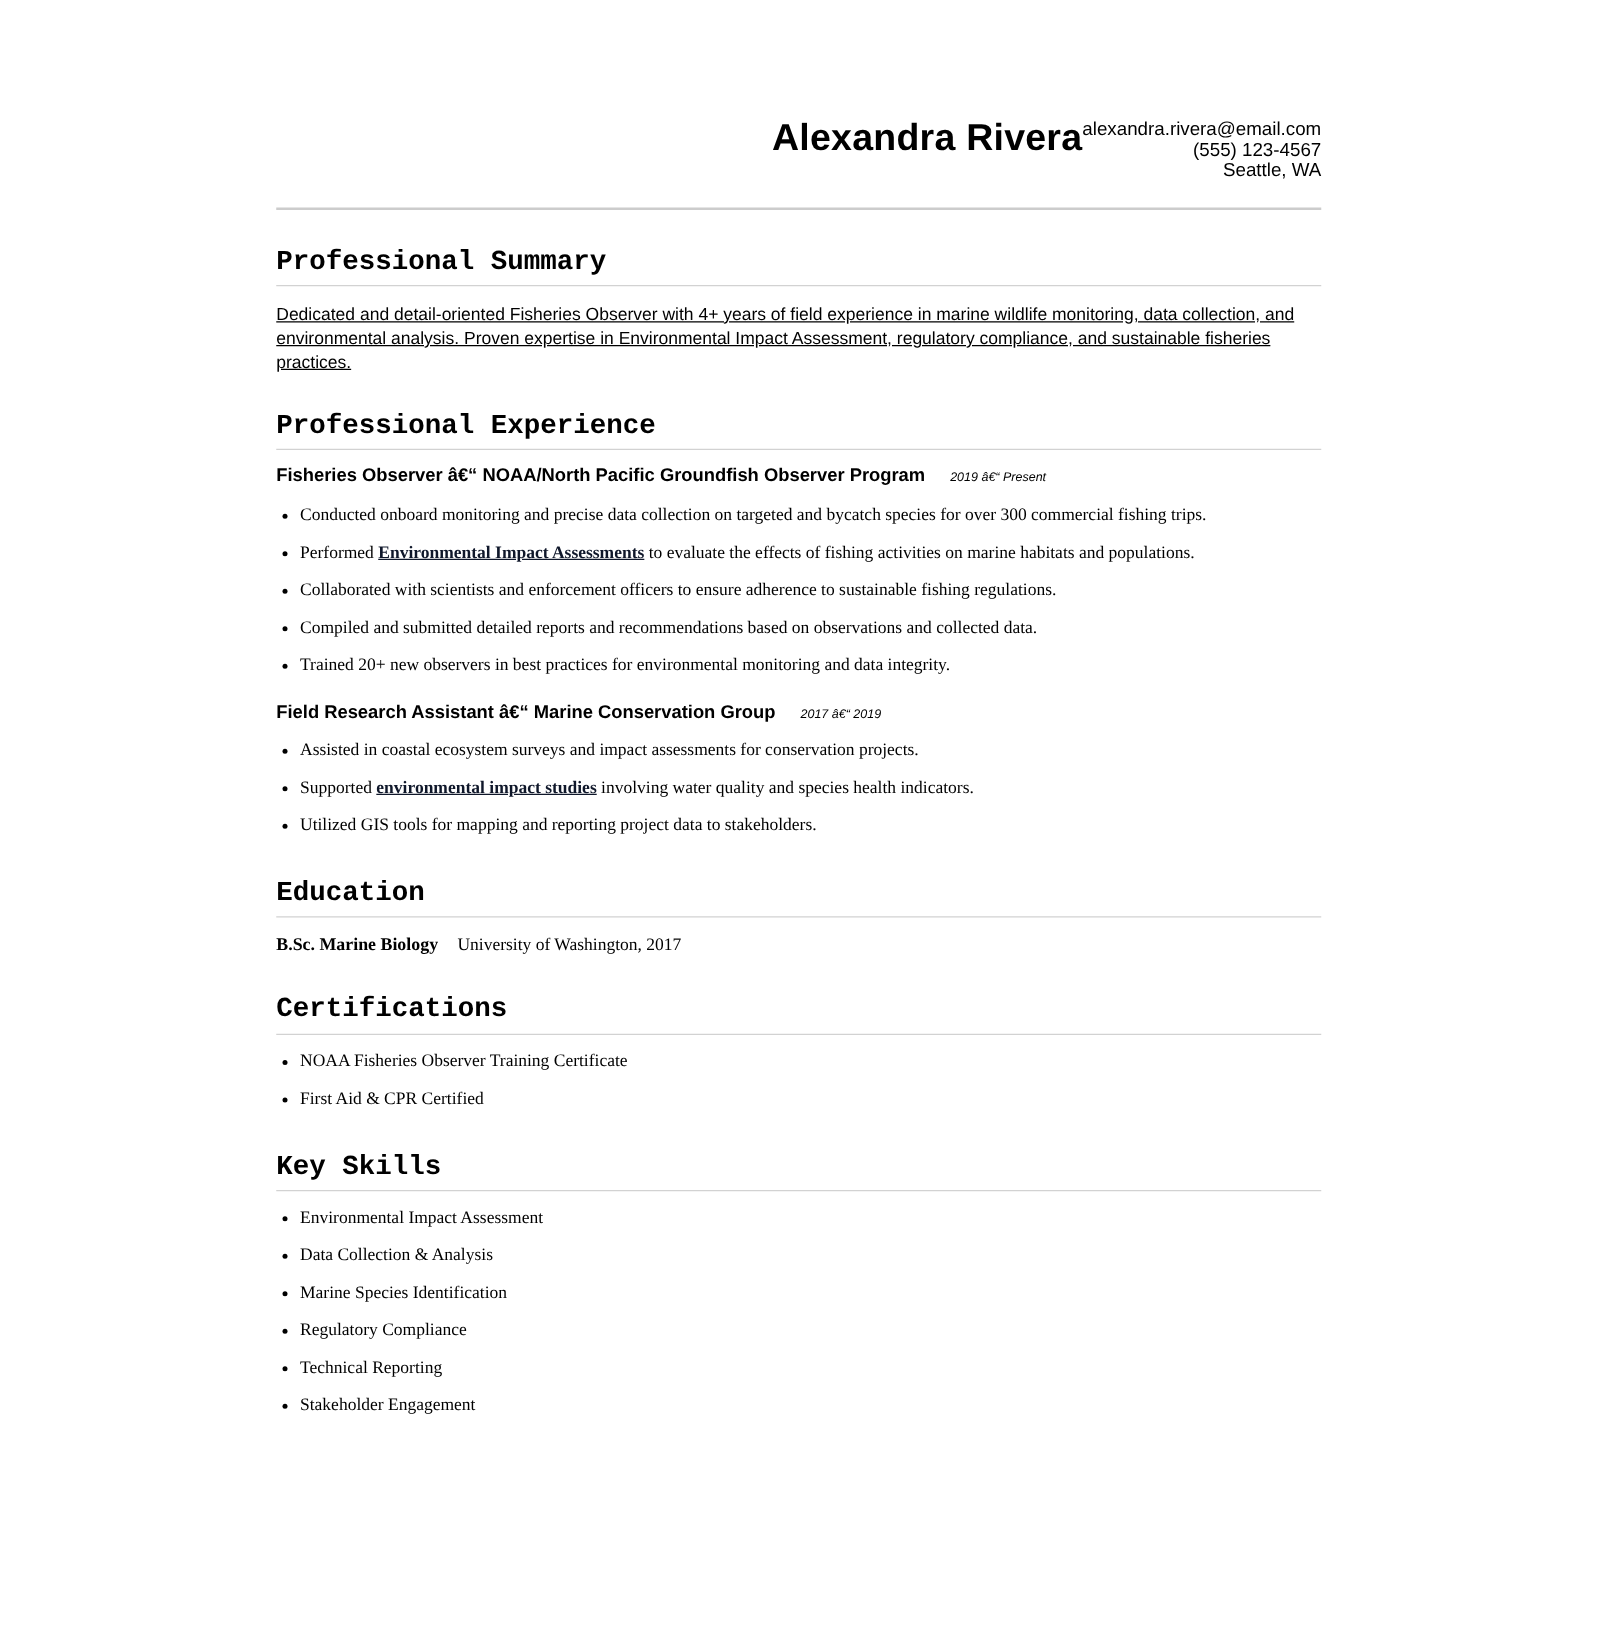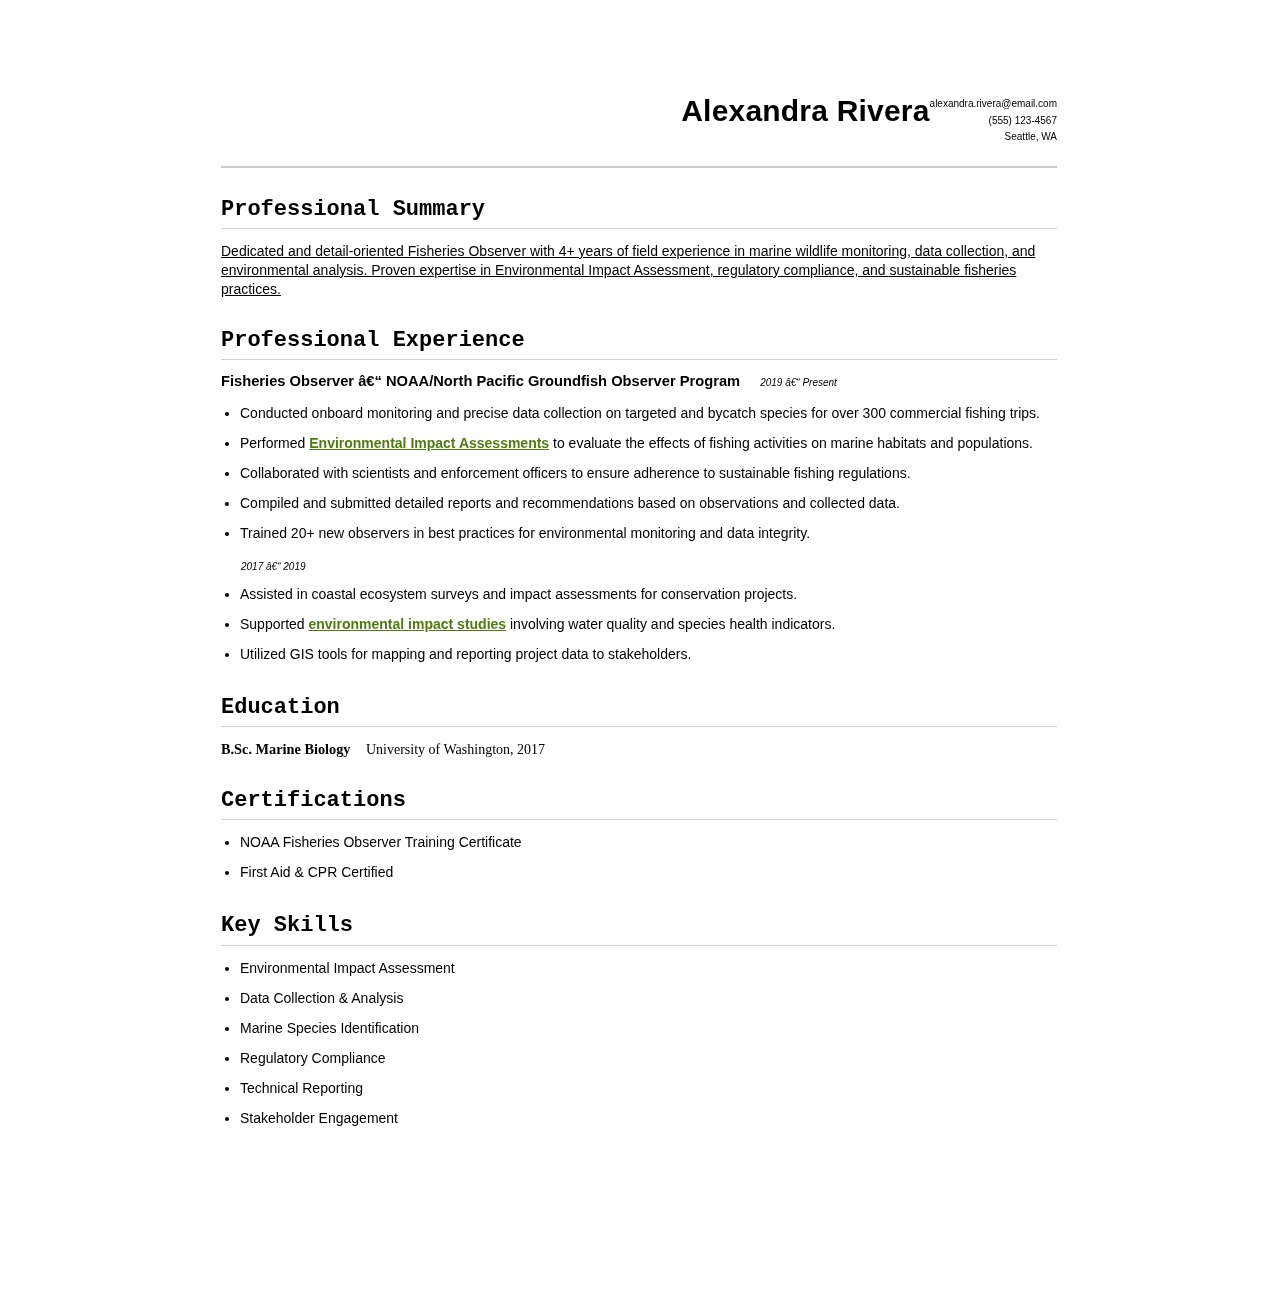--- a/index.html
+++ b/index.html
@@ -29,21 +29,21 @@
   }
   .name {
     font-size: 30px;
     font-weight: 700;
     line-height: 1.25;
     letter-spacing: 0.2px;
     margin: 0;
   }
   .contact {
     text-align: right;
-    font-size: 10px;
+    font-size: 15px;
     line-height: 16.5px;
     padding-top: 4px;
   }
   .rule-hdr {
     border: 0;
     border-top: 2px solid #cccccc;
     margin: 20px 0 0 0;
   }
 
   
@@ -83,30 +83,31 @@
     font-size: 10px;
     font-style: italic;
     white-space: nowrap;
     padding-left: 20px;
   }
 
   ul.blist {
     margin: 10px 0 0 0;
     padding-left: 19px;
     list-style: disc;
+    font-family: Liberation Serif, serif;
   }
   ul.blist li {
     font-size: 14px;
     line-height: 24px;
     margin-bottom: 6px;
   }
   ul.blist li:last-child { margin-bottom: 0; }
 
   .inline-link {
-    color: #4d7c0f;
+    color: #0f172a;
     font-weight: 700;
     text-decoration: underline;
     cursor: pointer;
   }
 
   
   .edu-line {
     margin-top: 13px;
     font-size: 14px;
     line-height: 19px;
@@ -152,20 +153,21 @@
         <li><span>Conducted onboard monitoring and precise data collection on targeted and bycatch species for over 300 commercial fishing trips.</span></li>
         <li><span>Performed </span><a class="inline-link">Environmental Impact Assessments</a><span> to evaluate the effects of fishing activities on marine habitats and populations.</span></li>
         <li><span>Collaborated with scientists and enforcement officers to ensure adherence to sustainable fishing regulations.</span></li>
         <li><span>Compiled and submitted detailed reports and recommendations based on observations and collected data.</span></li>
         <li><span>Trained 20+ new observers in best practices for environmental monitoring and data integrity.</span></li>
       </ul>
     </div>
 
     <div class="job">
       <div class="job-head">
+        <span class="job-title">Field Research Assistant â€“ Marine Conservation Group</span>
         <span class="job-dates">2017 â€“ 2019</span>
       </div>
       <ul class="blist">
         <li><span>Assisted in coastal ecosystem surveys and impact assessments for conservation projects.</span></li>
         <li><span>Supported </span><a class="inline-link">environmental impact studies</a><span> involving water quality and species health indicators.</span></li>
         <li><span>Utilized GIS tools for mapping and reporting project data to stakeholders.</span></li>
       </ul>
     </div>
   </section>
 

